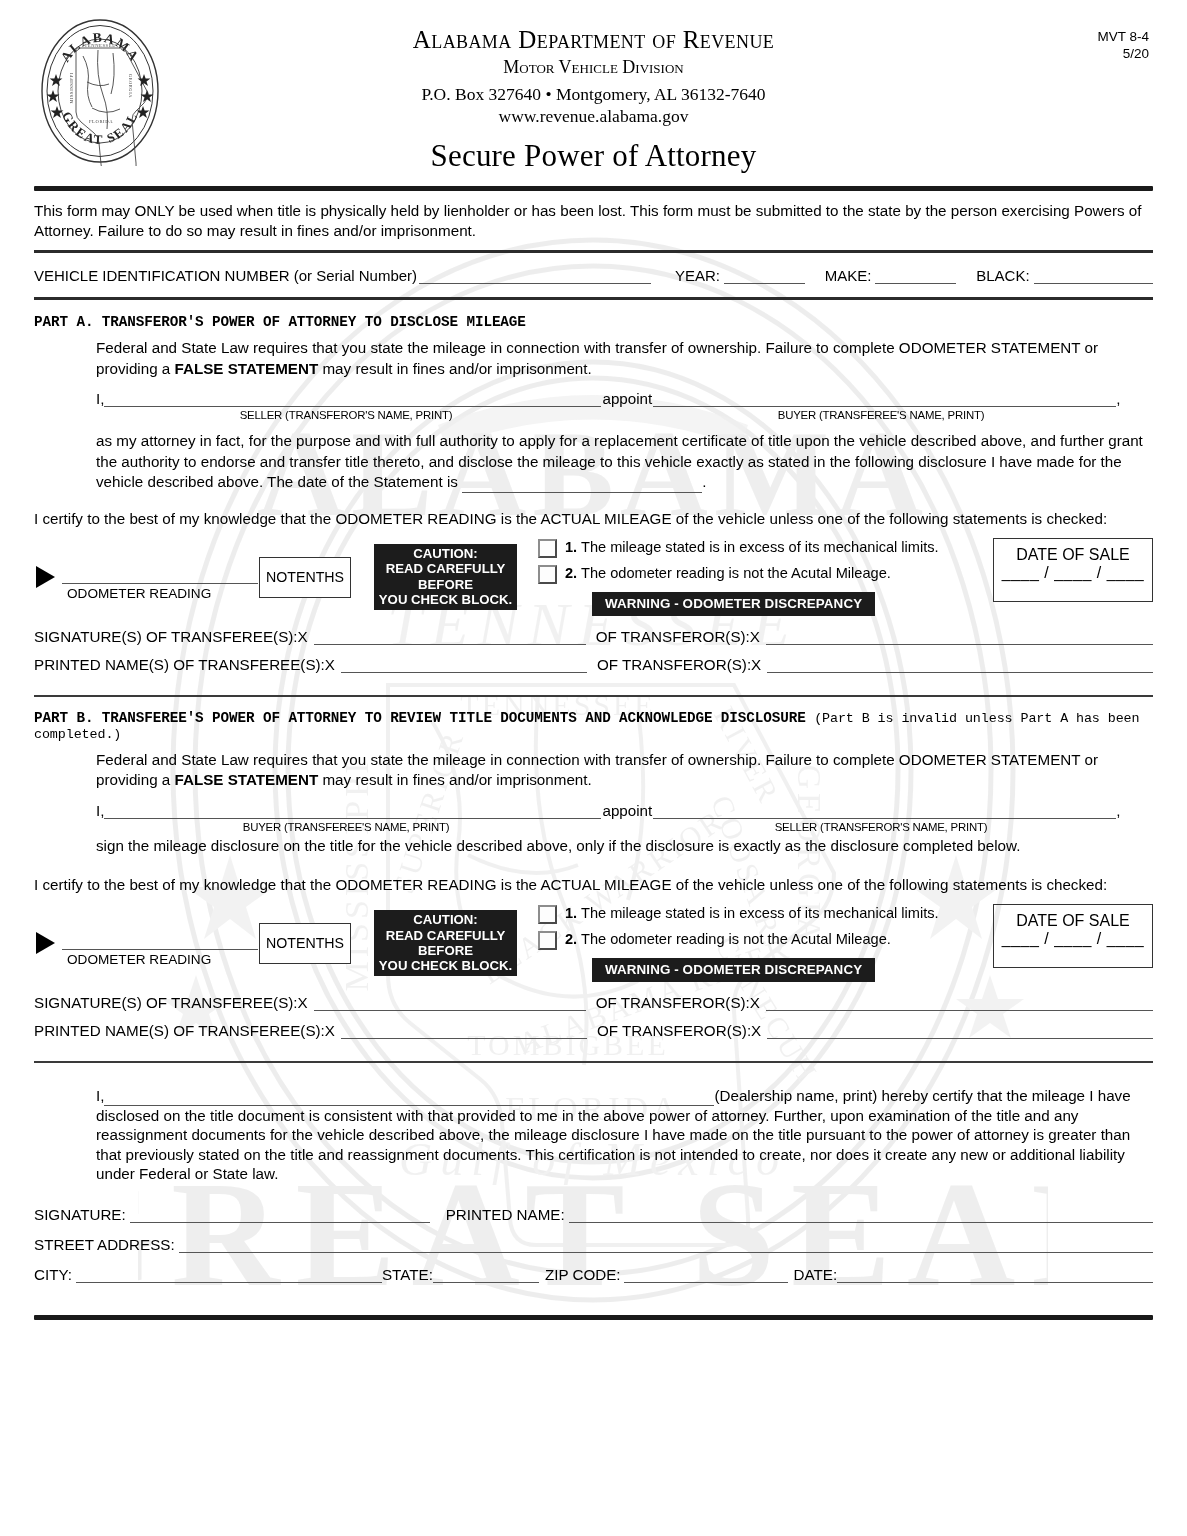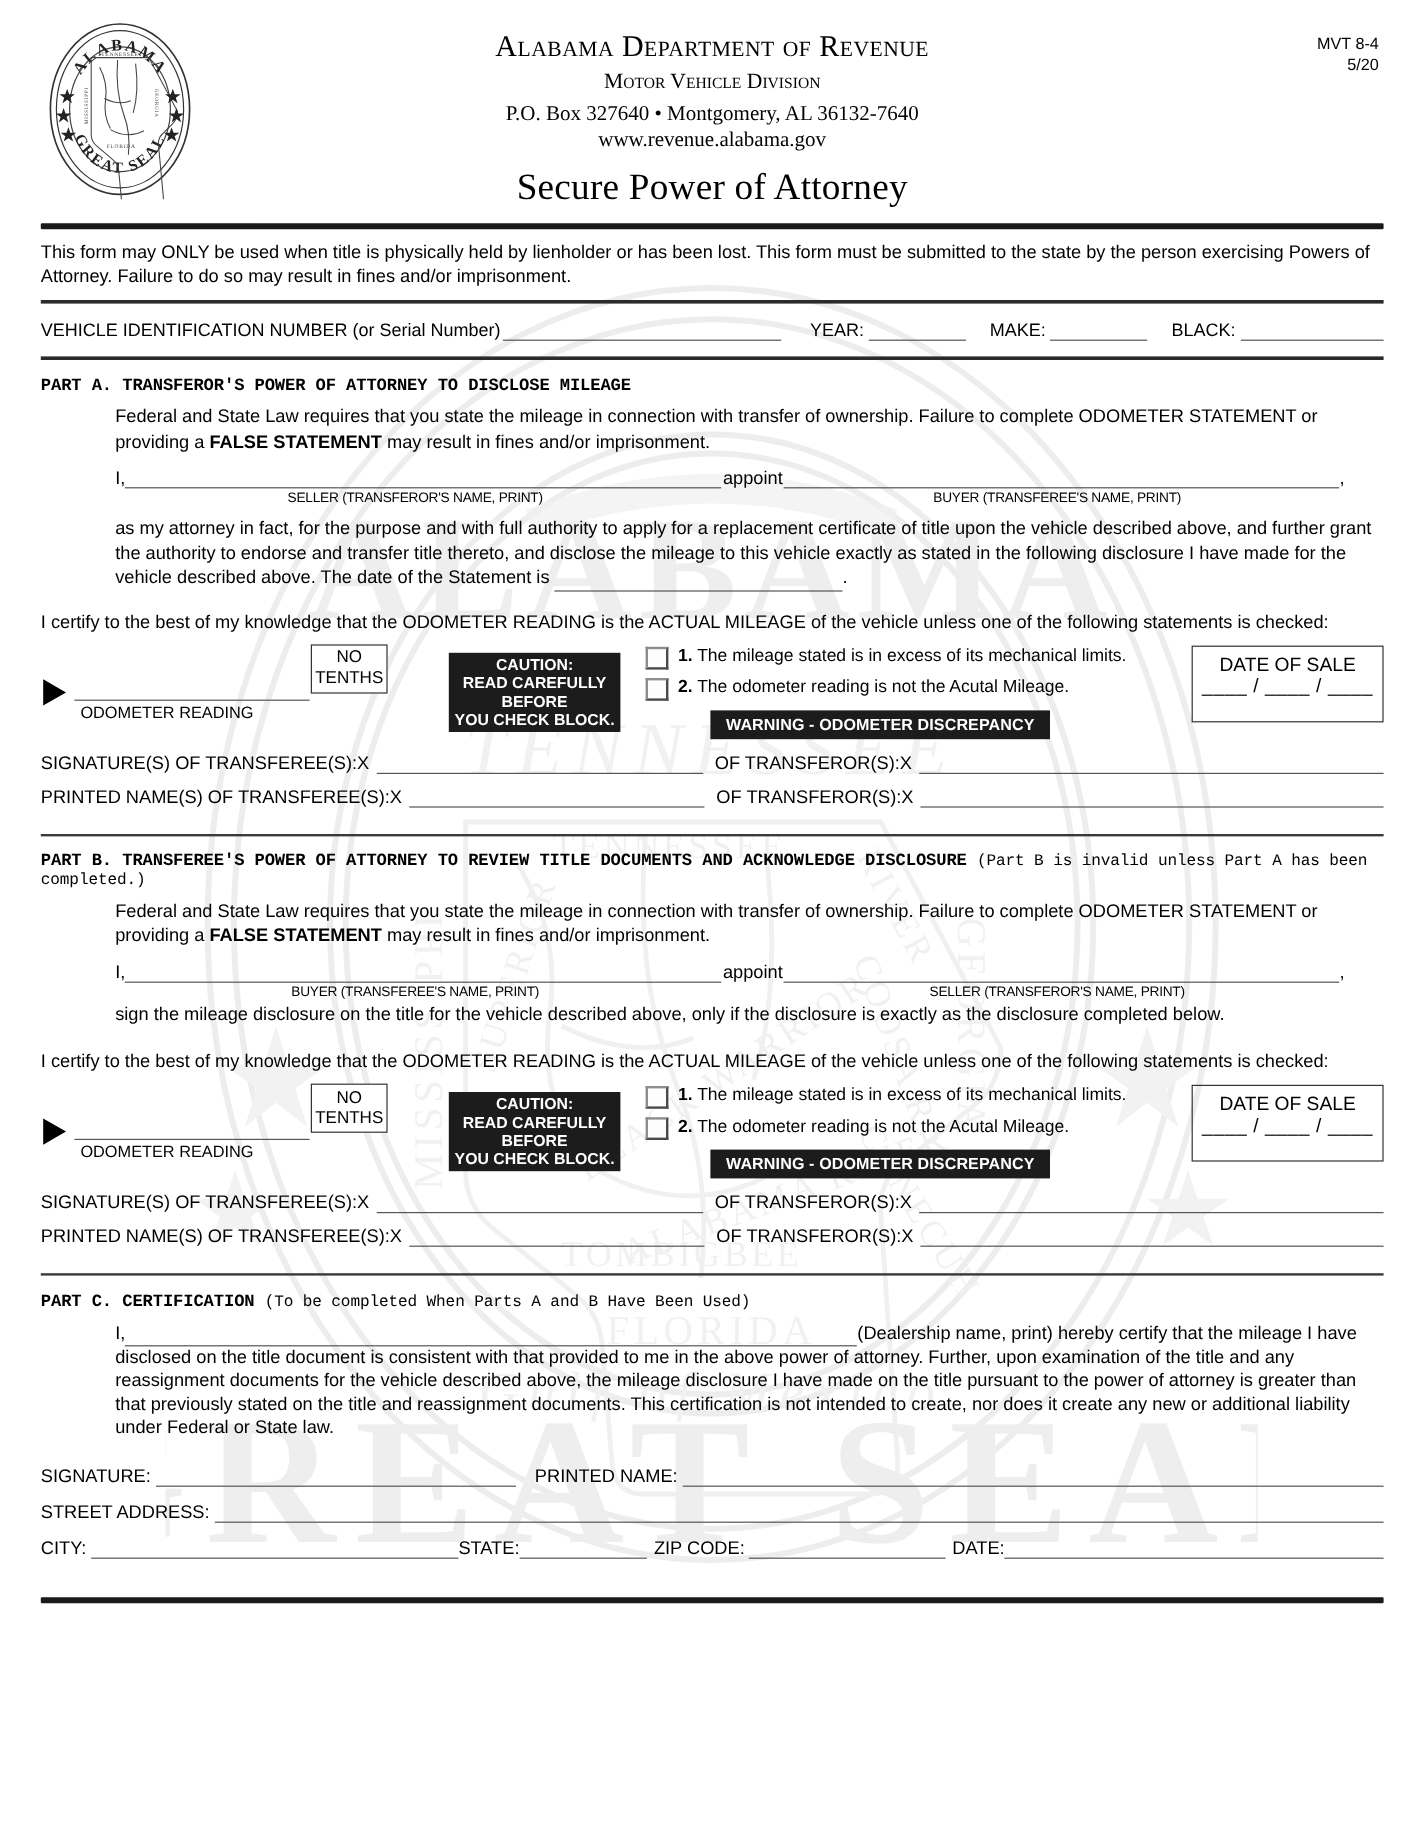--- a/index.html
+++ b/index.html
@@ -104,24 +104,24 @@
   }
   .odo-line {
     position: absolute; left: 28px; top: 47px;
     width: 196px; border-bottom: 1.6px solid #555;
   }
   .odo-label {
     position: absolute; left: 33px; top: 50px;
     font-size: 13.6px;
   }
   .notenths {
-    position: absolute; left: 225px; top: 1px;
-    width: 64px; height: 41px;
+    position: absolute; left: 225px; top: 21px;
+    width: 92px; height: 41px;
     border: 1.6px solid #333;
-    display: flex; flex-direction: column;
+    display: flex; 
     align-items: center; justify-content: center;
     font-size: 14.2px; line-height: 17px; background: #fff;
   }
   .caution {
     position: absolute; left: 340px; top: 8px;
     width: 143px; height: 66px;
     background: #1c1c1c; color: #fff;
     display: flex; flex-direction: column;
     align-items: center; justify-content: center;
     font-size: 13.2px; font-weight: bold; line-height: 15.4px;
@@ -470,24 +470,20 @@
     <span>PRINTED NAME(S) OF TRANSFEREE(S):X</span>
     <span class="fill" style="width:246px;margin-left:6px;"></span>
     <span style="margin-left:10px;">OF TRANSFEROR(S):X</span>
     <span class="fill" style="flex:1;margin-left:6px;"></span>
   </div>
 
   <div style="height:22px;"></div>
   <div class="rule-thin"></div>
 
   <div style="height:14px;"></div>
-  <div class="part-head">
-    <span>PART C. CERTIFICATION</span>
-    <span class="sub">(To be completed When Parts A and B Have Been Used)</span>
-  </div>
 
   <div class="indent" style="padding-top:9px;">
     <div class="p-body" style="line-height:19.5px;">
       <span>I,</span><span class="fill" style="display:inline-block;width:610px;vertical-align:bottom;"></span><span>(Dealership name, print) hereby certify that the mileage  I</span>
       <span>have disclosed on the title document is consistent with that provided to me in the above power of attorney. Further, upon examination of the title and any reassignment documents for the vehicle described above, the mileage disclosure I have made on the title pursuant to the power of attorney is greater than that previously stated on the title and reassignment documents. This certification is not intended to create, nor does it create any new or additional liability under Federal or State law.</span>
     </div>
   </div>
 
   <div class="botrow" style="padding-top:22px;">
     <span>SIGNATURE:</span>

